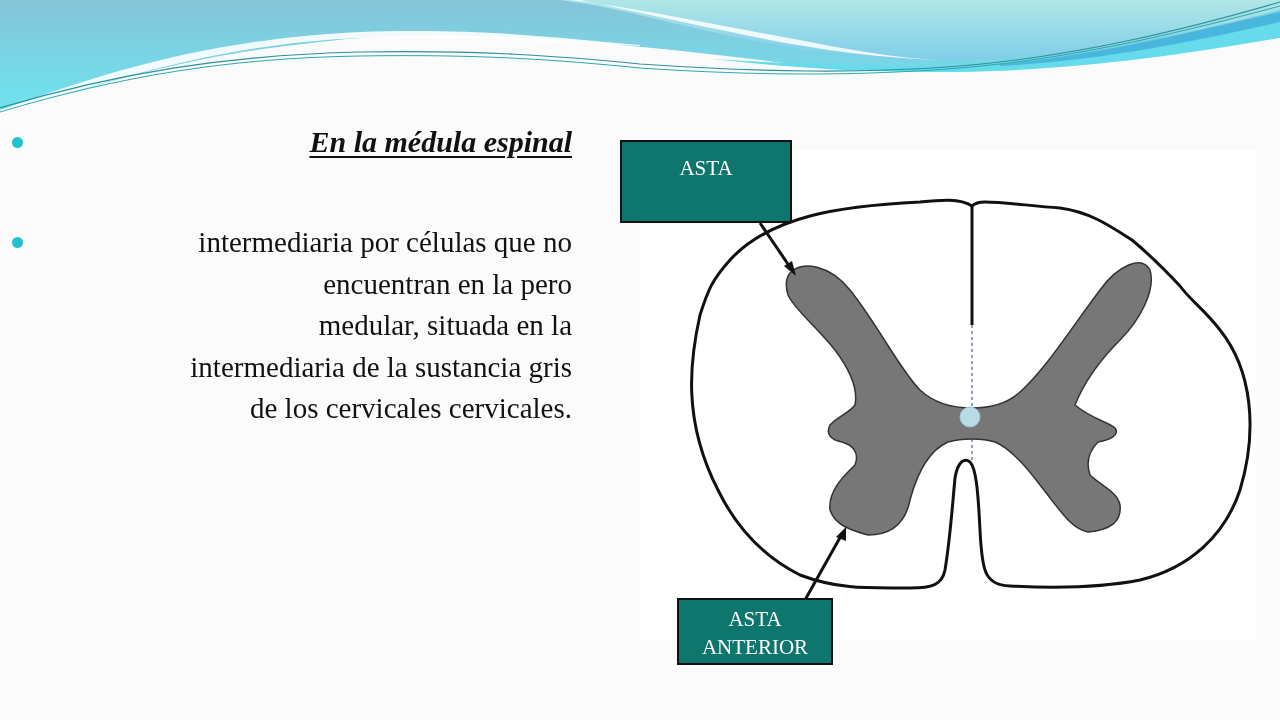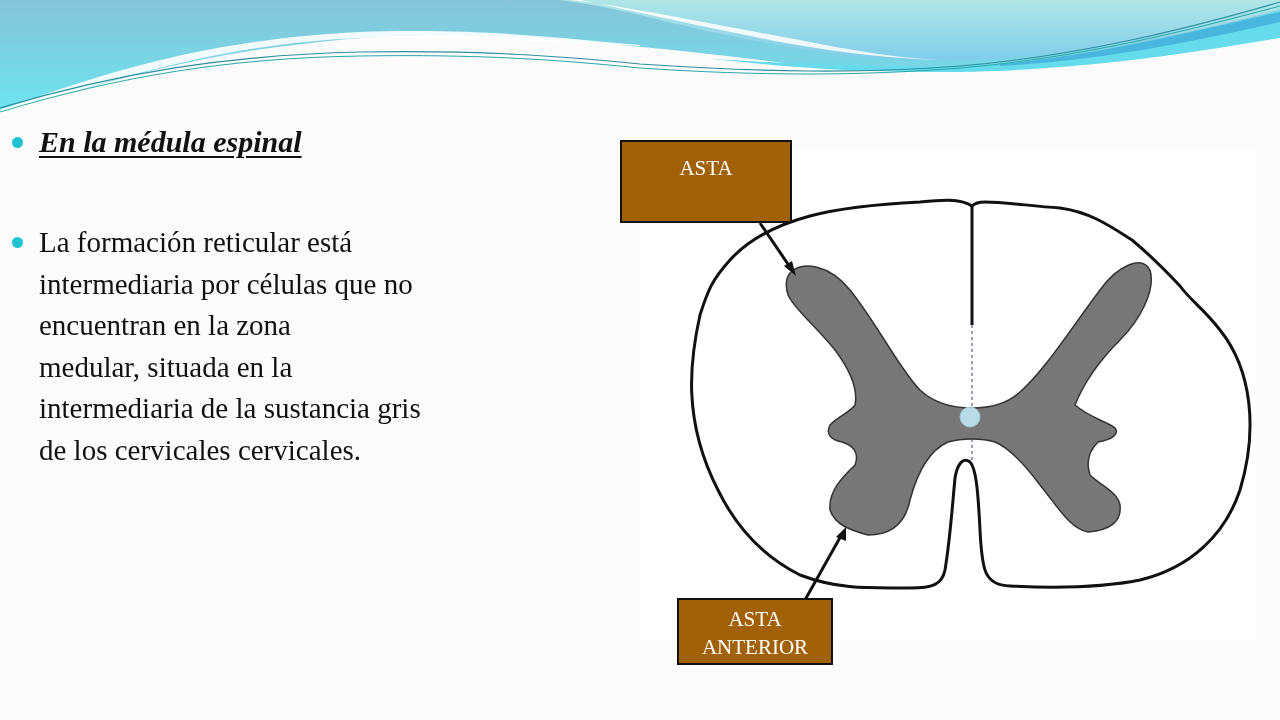--- a/index.html
+++ b/index.html
@@ -22,20 +22,21 @@
       height: 120px;
     }
     .bullet-list {
       position: absolute;
       left: 12px;
       top: 122px;
       width: 560px;
       margin: 0;
       padding: 0;
       list-style: none;
+      text-align: right;
     }
     .bullet {
       position: relative;
       padding-left: 27px;
       color: #111;
     }
     .bullet .dot {
       position: absolute;
       left: 0;
       width: 11px;
@@ -66,21 +67,21 @@
     .diagram {
       position: absolute;
       left: 620px;
       top: 130px;
       width: 660px;
       height: 540px;
     }
     .diagram svg { position: absolute; left: 0; top: 0; }
     .label-box {
       position: absolute;
-      background: #a16207;
+      background: #0f766e;
       border: 2.5px solid #111;
       color: #fff;
       text-align: center;
       font-family: "Liberation Serif", "DejaVu Serif", serif;
       font-size: 21px;
       line-height: 28px;
       box-sizing: border-box;
     }
     .label-posterior {
       left: 0px;
@@ -130,23 +131,22 @@
   <path d="M0,112 C120,76 230,58 360,56 C480,54 560,60 640,68 C760,76 860,76 960,68 C1080,58 1190,30 1280,6" fill="none" stroke="#2aa9a8" stroke-width="1"></path>
 </svg>
 
 <ul class="bullet-list">
   <li class="bullet bullet-heading">
     <span class="dot"></span>
     <span>En la médula espinal</span>
   </li>
   <li class="bullet bullet-body">
     <span class="dot"></span>
-    <span class="body-line">La formación reticular está</span>
     <span class="body-line">intermediaria por células que no</span>
-    <span class="body-line">encuentran en la zona</span>
+    <span class="body-line">encuentran en la pero</span>
     <span class="body-line">medular, situada en la</span>
     <span class="body-line">intermediaria de la sustancia gris</span>
     <span class="body-line">de los cervicales cervicales.</span>
   </li>
 </ul>
 
 <div class="diagram">
   <svg width="660" height="540" viewBox="0 0 660 540">
 
     <rect x="20" y="20" width="616" height="490" fill="#ffffff"></rect>

